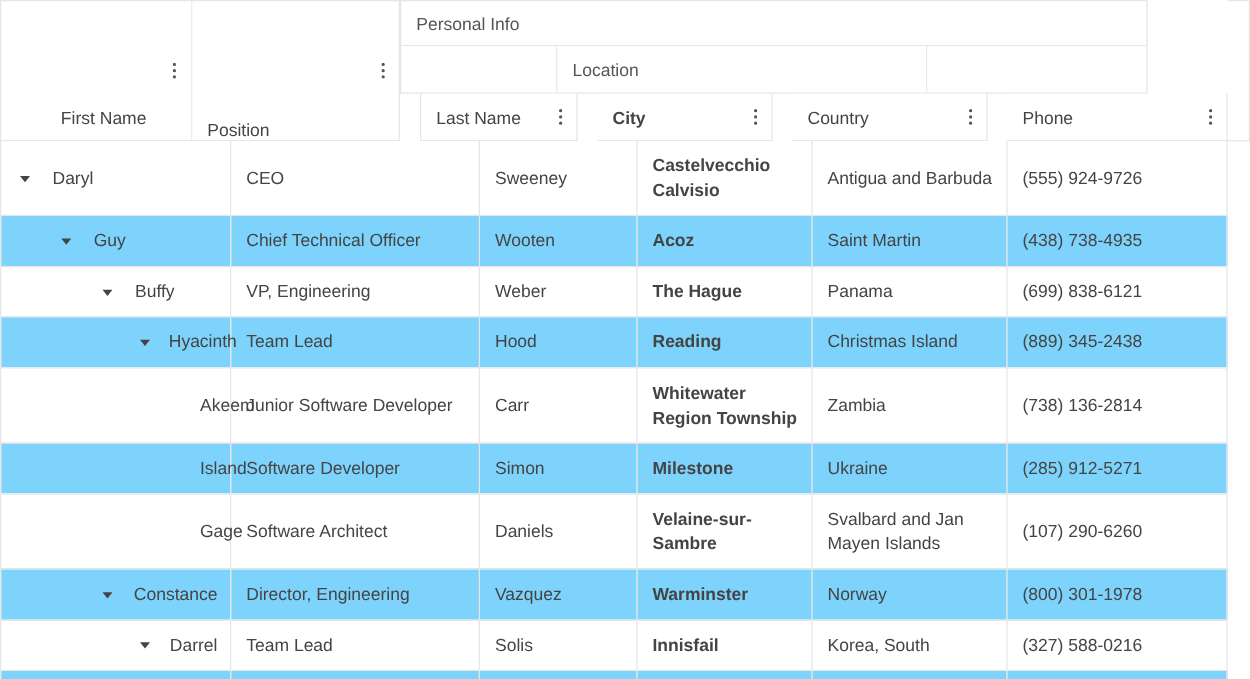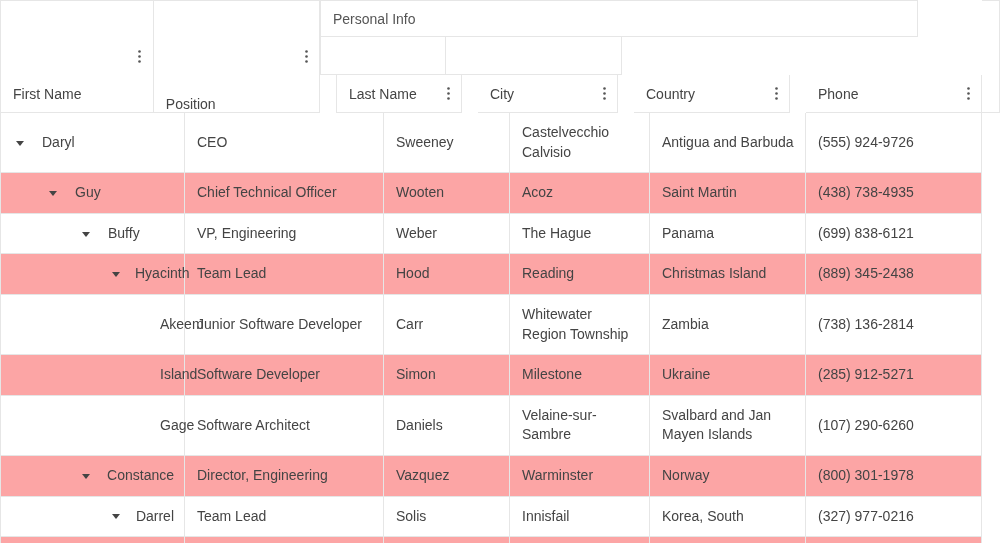--- a/index.html
+++ b/index.html
@@ -10,54 +10,54 @@
   .hcell { border: 1px solid #e6e6e6; border-left: none; border-top: none; display: flex; align-items: center; position: relative; background: #fff; }
   .hcell:first-child { border-left: 1px solid #e6e6e6; }
   .hlabel { padding-left: 12px; }
   .hmenu { position: absolute; right: 6px; top: 50%; transform: translateY(-50%); width: 14px; height: 20px; display: flex; align-items: center; justify-content: center; cursor: pointer; color: #555; }
   .hmenu svg { width: 3px; height: 13px; }
   .group-label { padding: 10px 12px; color: #555; }
   
   .c-first { width: 184px; }
   .c-pos   { width: 199px; }
   .c-last  { width: 126px; }
-  .c-city  { width: 140px; }
+  .c-city  { width: 140px; font-weight: bold; }
   .c-ctry  { width: 156px; }
   .c-phone { width: 176px; }
   .header .c-first.tall, .header .c-pos.tall { height: 113px; }
   .header .group37 { height: 37px; }
   .header .group38 { height: 38px; }
   .header .leafrow .hcell { height: 38px; margin-left: 16px; }
 
   .body-wrap { flex: 1 1 auto; overflow-y: scroll; width: 1000px; }
   table { border-collapse: collapse; width: 982px; table-layout: fixed; }
   td { border: 1px solid #e6e6e6; border-top: none; border-left: none; padding: 10px 10px 10px 12px; vertical-align: middle; line-height: 1.4; }
   td:first-child { border-left: 1px solid #e6e6e6; }
-  tr.alt td { background: #fca5a5; }
+  tr.alt td { background: #7dd3fc; }
   tr:not(.alt) td { background: #fff; }
   .cell-first { display: flex; align-items: center; gap: 11px; }
   .indent { display: inline-block; width: 22px; flex: 0 0 auto; }
   .expander { display: inline-flex; align-items: center; justify-content: center; width: 14px; height: 14px; margin-right: 4px; cursor: pointer; color: #444; }
   .expander svg { width: 8px; height: 8px; }
   .nointer { cursor: default; }
   
   .body-wrap::-webkit-scrollbar { width: 18px; }
   .body-wrap::-webkit-scrollbar-track { background: #f1f1f1; }
   .body-wrap::-webkit-scrollbar-thumb { background: #c4c4c4; }
   .right-gutter { width: 18px; border-bottom: 1px solid #e6e6e6; border-right: 1px solid #e6e6e6; }
 </style>
 </head>
 <body>
 
 <div class="treelist">
   <div class="header">
 
     <div style="display:flex; width:1000px;">
       <div class="header-row" style="flex:0 0 auto;">
-        <div class="hcell c-first tall" style="align-items:flex-end; padding-bottom:10px; border-top:1px solid #e6e6e6;">
+        <div class="hcell c-first tall" style="align-items:flex-end; padding-bottom:10px; border-top:1px solid #e6e6e6;justify-content:center;">
           <span class="hlabel">First Name</span>
           <span class="hmenu">
               <svg viewBox="0 0 3 13">
                 <circle cx="1.5" cy="1.5" r="1.3" fill="currentColor"></circle>
                 <circle cx="1.5" cy="6.5" r="1.3" fill="currentColor"></circle>
                 <circle cx="1.5" cy="11.5" r="1.3" fill="currentColor"></circle>
               </svg>
             </span>
         </div>
         <div class="hcell c-pos tall" style="align-items:flex-end; border-top:1px solid #e6e6e6;">
@@ -69,20 +69,23 @@
                 <circle cx="1.5" cy="11.5" r="1.3" fill="currentColor"></circle>
               </svg>
             </span>
         </div>
         <div style="display:flex; flex-direction:column;">
           <div class="hcell group37" style="width:598px; border-top:1px solid #e6e6e6;">
             <span class="group-label">Personal Info</span>
           </div>
           <div style="display:flex;">
             <div class="hcell group38 c-last" style="height:38px;"></div>
+            <div class="hcell group38" style="width:296px;">
+              <span class="group-label">Location</span>
+            </div>
             <div class="hcell group38 c-phone" style="height:38px;"></div>
           </div>
           <div class="leafrow" style="display:flex;">
             <div class="hcell c-last">
               <span class="hlabel">Last Name</span>
               <span class="hmenu">
                   <svg viewBox="0 0 3 13">
                     <circle cx="1.5" cy="1.5" r="1.3" fill="currentColor"></circle>
                     <circle cx="1.5" cy="6.5" r="1.3" fill="currentColor"></circle>
                     <circle cx="1.5" cy="11.5" r="1.3" fill="currentColor"></circle>
@@ -292,21 +295,21 @@
                     <path d="M0 2 L8 2 L4 7 Z" fill="currentColor"></path>
                   </svg>
                 </span>
                 <span>Darrel</span>
               </span>
             </td>
             <td class="c-pos"><span>Team Lead</span></td>
             <td class="c-last"><span>Solis</span></td>
             <td class="c-city"><span>Innisfail</span></td>
             <td class="c-ctry"><span>Korea, South</span></td>
-            <td class="c-phone"><span>(327) 977-0216</span></td>
+            <td class="c-phone"><span>(327) 588-0216</span></td>
           </tr>
           <tr class="alt">
             <td class="c-first"></td>
             <td class="c-pos"></td>
             <td class="c-last"></td>
             <td class="c-city"></td>
             <td class="c-ctry"></td>
             <td class="c-phone"></td>
           </tr>
         </tbody>

